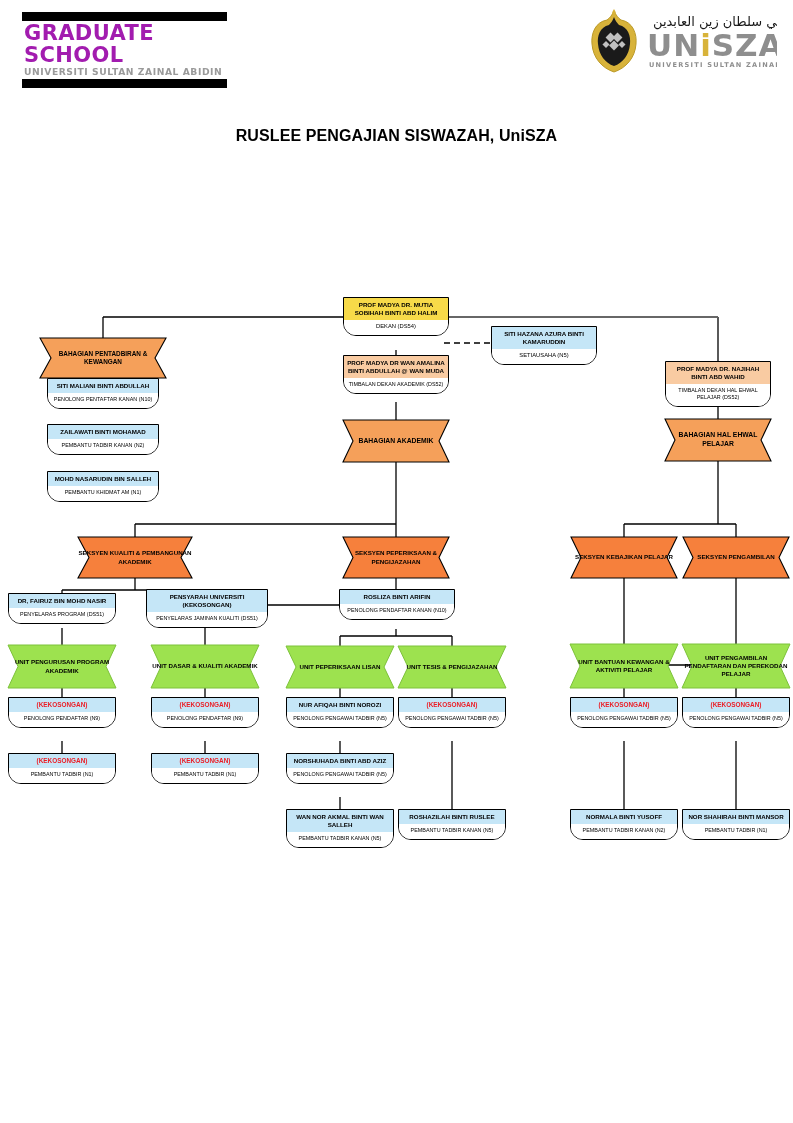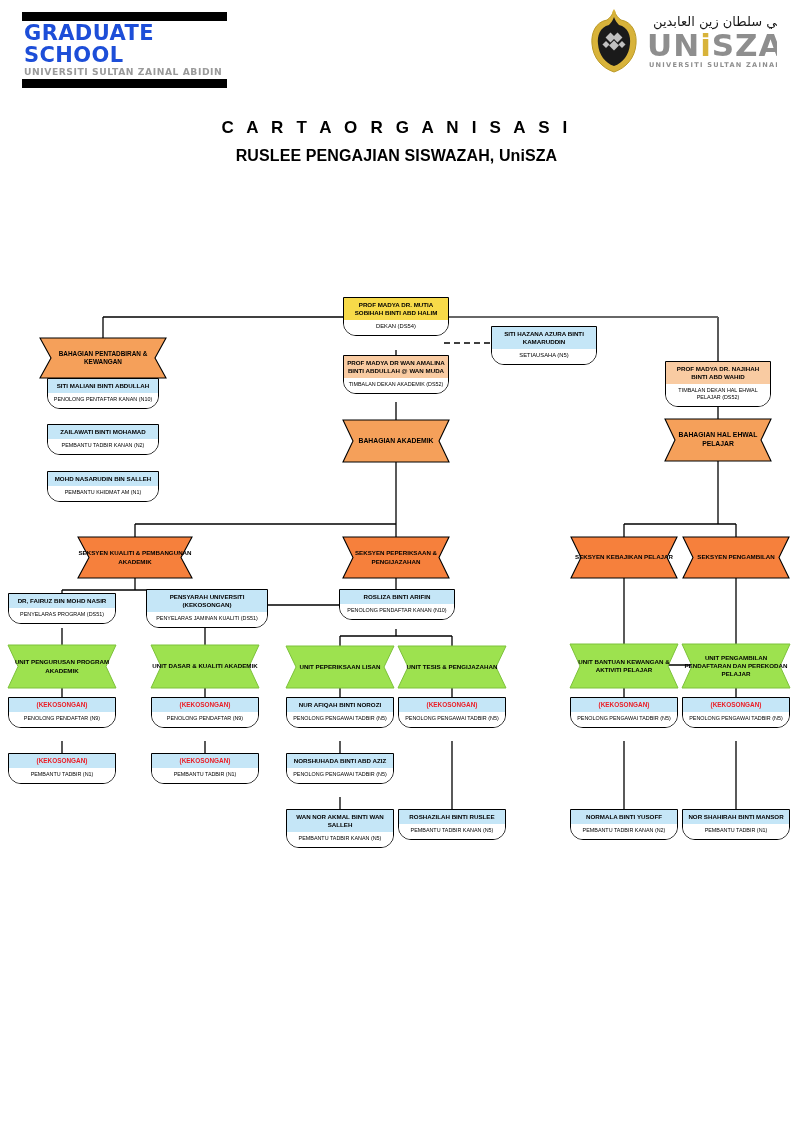--- a/index.html
+++ b/index.html
@@ -10,21 +10,21 @@
     font-family: "Liberation Sans", sans-serif;
     position: relative;
     overflow: hidden;
   }
 
   
   #gs-logo { position:absolute; left:22px; top:12px; width:205px; }
   #gs-logo .bar { background:#000; height:9px; width:100%; }
   #gs-logo .bar.bottom { height:9px; margin-top:2px; }
   #gs-logo .t1 {
-    font-size:21px; font-weight:bold; color:#1d4ed8;
+    font-size:21px; font-weight:bold; color:#a21caf;
     letter-spacing:0.4px; line-height:1.05; margin:1px 0 0 2px;
     font-family:"DejaVu Sans", sans-serif;
   }
   #gs-logo .t2 {
     font-size:9.2px; font-weight:bold; color:#9a9a9a;
     letter-spacing:0.55px; margin:0 0 2px 2px;
     font-family:"DejaVu Sans", sans-serif;
   }
 
   #unisza-logo { position:absolute; right:16px; top:6px; width:190px; height:72px; }
@@ -105,21 +105,20 @@
     </g>
     <text x="66" y="20" font-family="'DejaVu Sans', sans-serif" font-size="13" fill="#1a1a1a">يونيۏرسيتي سلطان زين العابدين</text>
     <text x="60" y="50" font-family="'DejaVu Sans', sans-serif" font-size="31" font-weight="bold" letter-spacing="1">
       <tspan fill="#8e8e8e">UN</tspan><tspan fill="#d8b33a">i</tspan><tspan fill="#8e8e8e">SZA</tspan>
     </text>
     <text x="62" y="61" font-family="'DejaVu Sans', sans-serif" font-size="6.6" font-weight="bold" letter-spacing="1.25" fill="#8e8e8e">UNIVERSITI SULTAN ZAINAL ABIDIN</text>
   </svg>
 </div>
 
 <div id="title-block">
-  <div class="l1">C A R T A   O R G A N I S A S I</div>
   <div class="l2">RUSLEE PENGAJIAN SISWAZAH, UniSZA</div>
 </div>
 
 <div id="chart">
 
   <svg id="wires">
     <g stroke="#000" stroke-width="1.3" fill="none">
 
       <path d="M103 317 L103 317"></path>
       <path d="M103 317 L103 345"></path>

